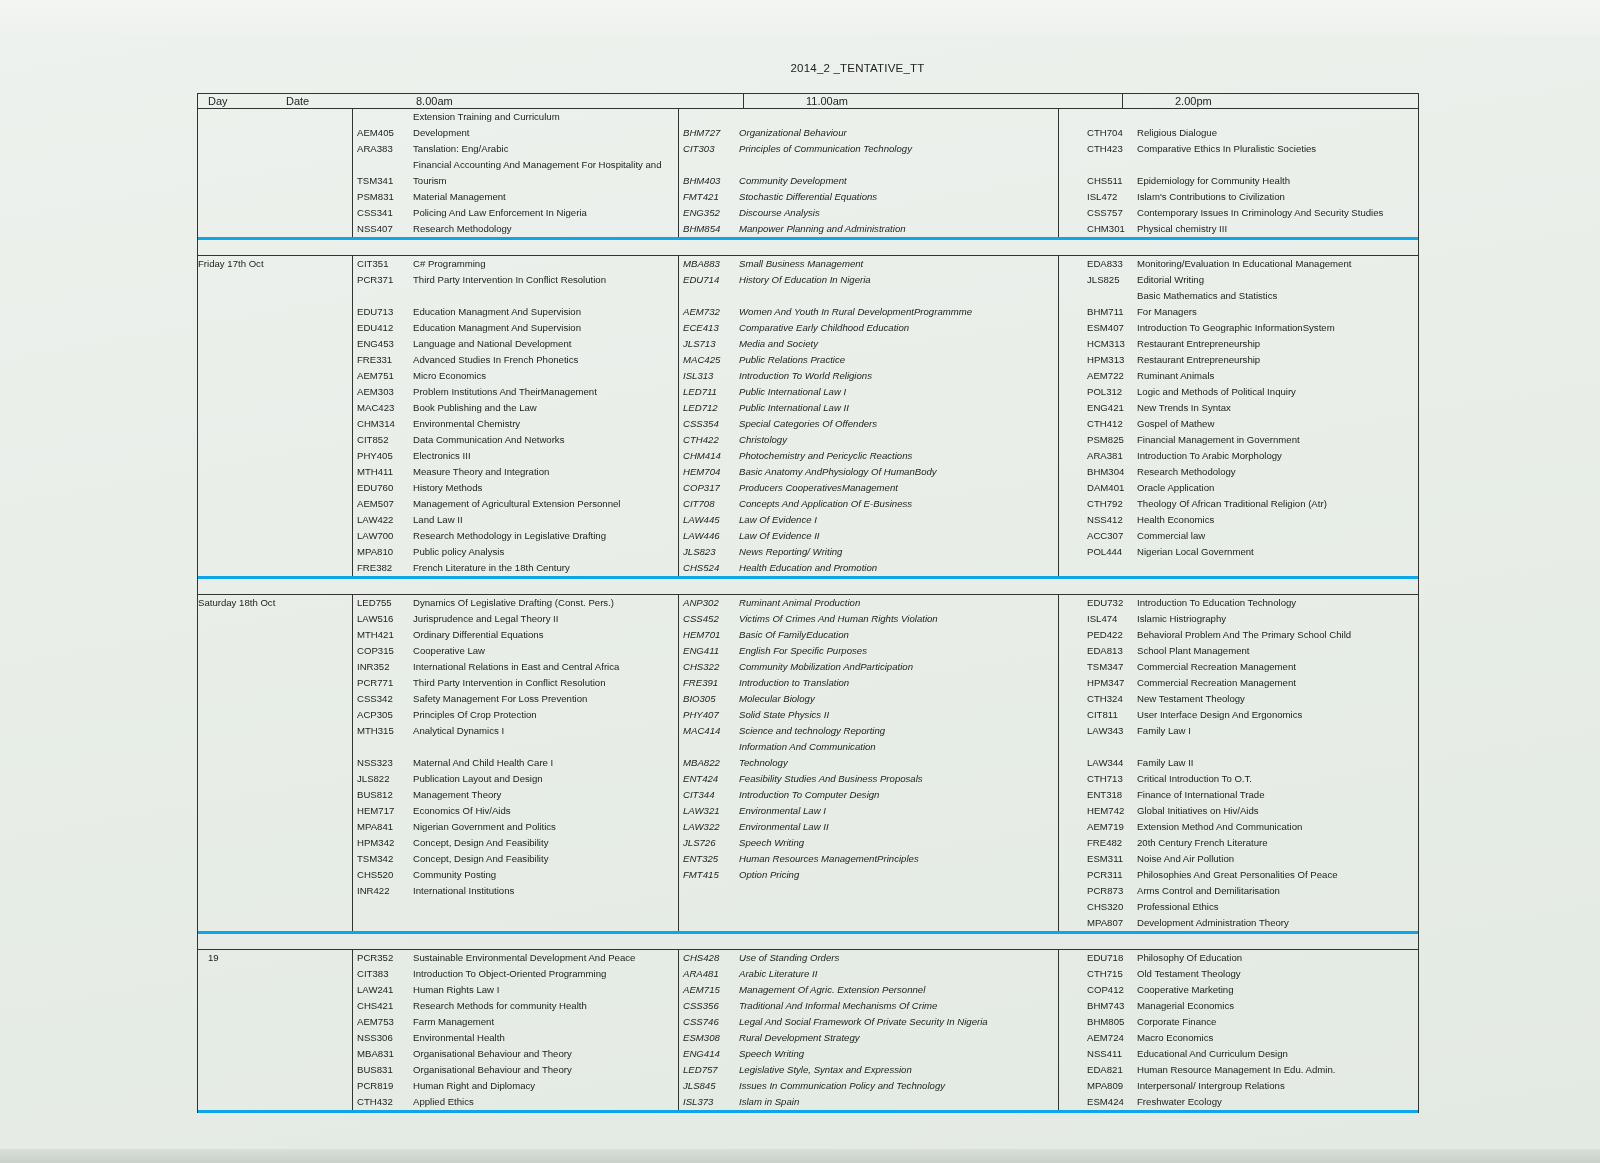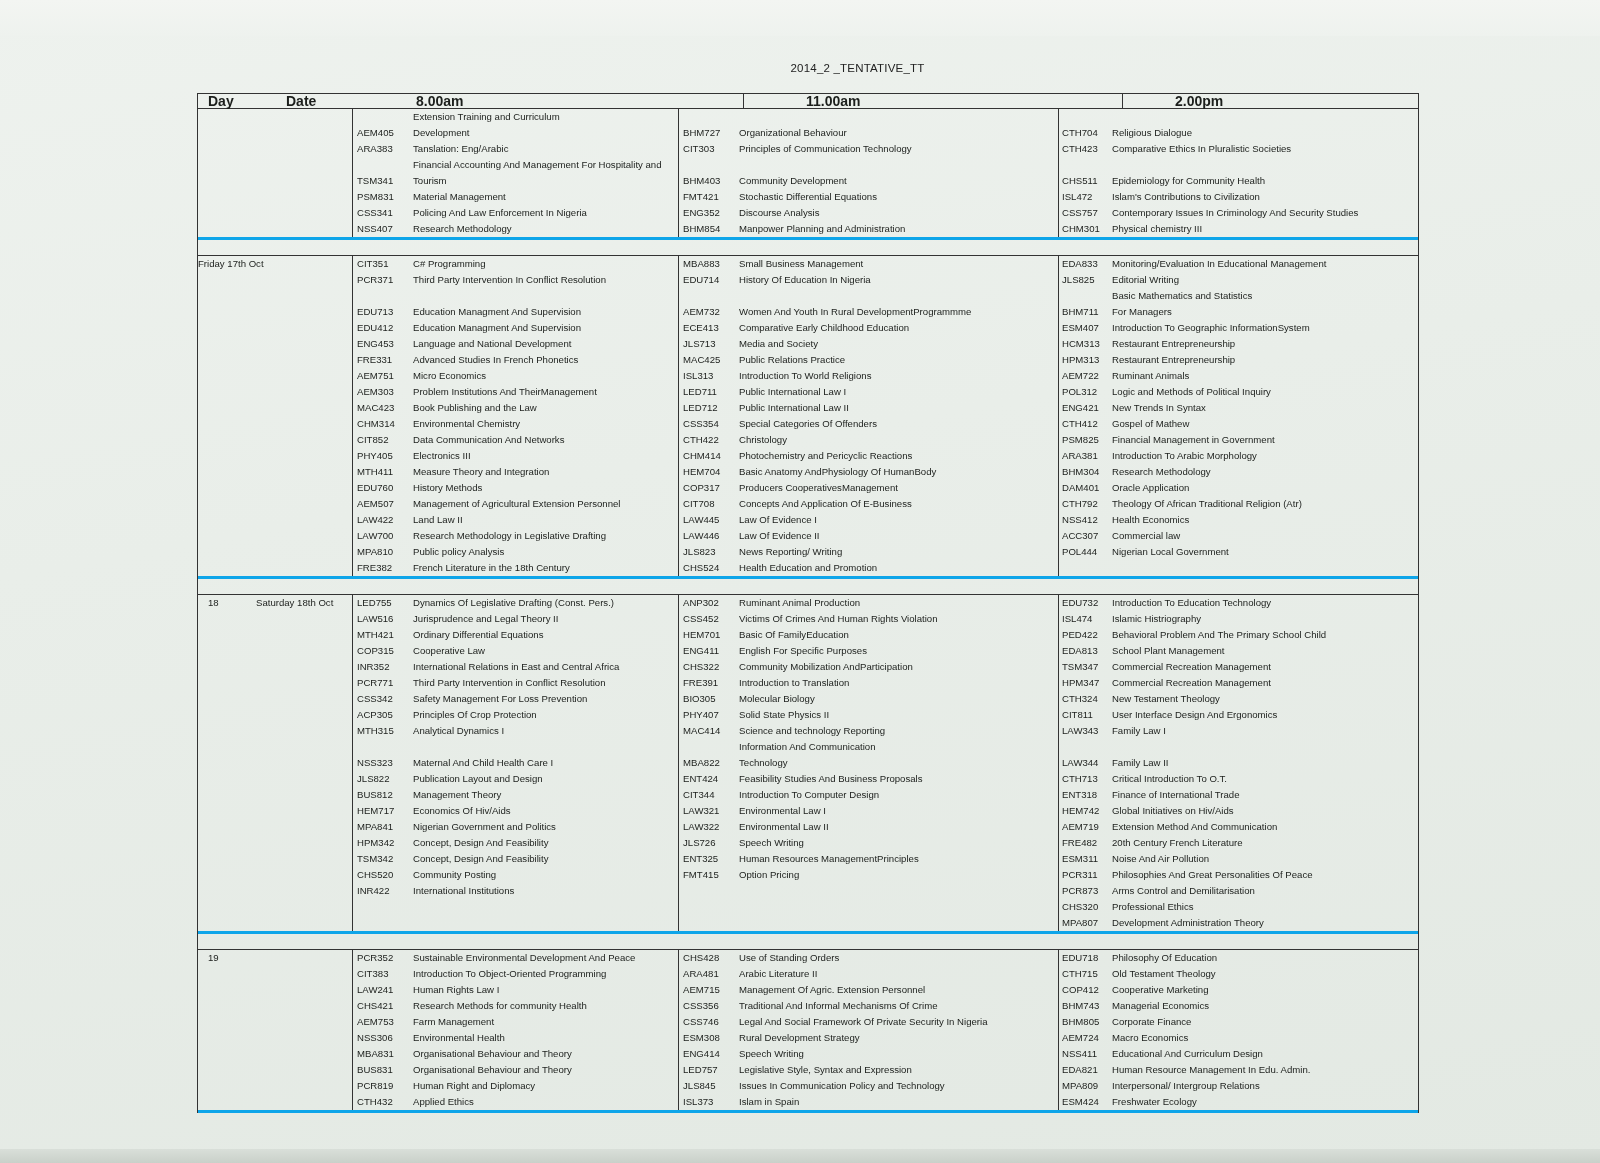--- a/index.html
+++ b/index.html
@@ -25,36 +25,36 @@
   .title {
     position:absolute; left:0; top:62px; width:1715px; text-align:center;
     font-size:11.5px; color:#222; letter-spacing:0.2px;
   }
   .tt {
     position:absolute; left:197px; top:93px; width:1220px;
     border:1px solid #333; border-bottom:none;
     font-size:9.6px; line-height:16px;
   }
   .hdr {
-    display:flex; height:14px; border-bottom:1.5px solid #333; font-size:14px; line-height:14px;font-weight:bold;
+    display:flex; height:14px; border-bottom:1.5px solid #333; font-size:11px; line-height:14px;
   }
   .hdr .c-day { width:78px; padding-left:10px; }
   .hdr .c-date { width:60px; }
   .hdr .c-8 { width:327px; padding-left:70px; border-right:1px solid #333; margin-left:0; }
   .hdr .c-11 { width:316px; padding-left:62px; border-right:1px solid #333; }
   .hdr .c-2 { padding-left:52px; }
   .block { display:flex; border-bottom:3px solid #0ea5e9; }
   .sep { height:15px; border-bottom:1px solid #333; }
   .daycol { width:154px; border-right:1px solid #333; display:flex; }
   .daycol .dnum { width:48px; padding-left:10px; font-weight:normal; }
   .daycol .dname { width:96px; }
   .slot { padding:0; }
   .s8 { width:325px; border-right:1px solid #333; }
-  .s11 { width:379px; border-right:1px solid #333; }
-  .s2 { flex:1; }
+  .s11 { width:379px; border-right:1px solid #333;font-style:italic; }
+  .s2 { flex:1;margin-left:25px; }
   .row { display:flex; }
   .row .code { width:56px; padding-left:4px; flex-shrink:0; }
   .s2 .row .code { width:50px; padding-left:3px; }
   .row .name { white-space:nowrap; }
 </style>
 </head>
 <body>
 
 <div class="paper"></div>
 <div class="paper-edge-top"></div>
@@ -406,21 +406,20 @@
           <div class="row">
             <span class="code">POL444</span>
             <span class="name">Nigerian Local Government</span>
           </div>
           <div class="row"><span class="code"></span><span class="name"></span>&nbsp;</div>
         </div>
       </div>
       <div class="sep"></div>
       <div class="block">
         <div class="daycol">
-          <div class="dnum">18</div>
           <div class="dname">Saturday 18th Oct</div>
         </div>
         <div class="slot s8">
           <div class="row">
             <span class="code">LED755</span>
             <span class="name">Dynamics Of Legislative Drafting (Const. Pers.)</span>
           </div>
           <div class="row">
             <span class="code">LAW516</span>
             <span class="name">Jurisprudence and Legal Theory II</span>

